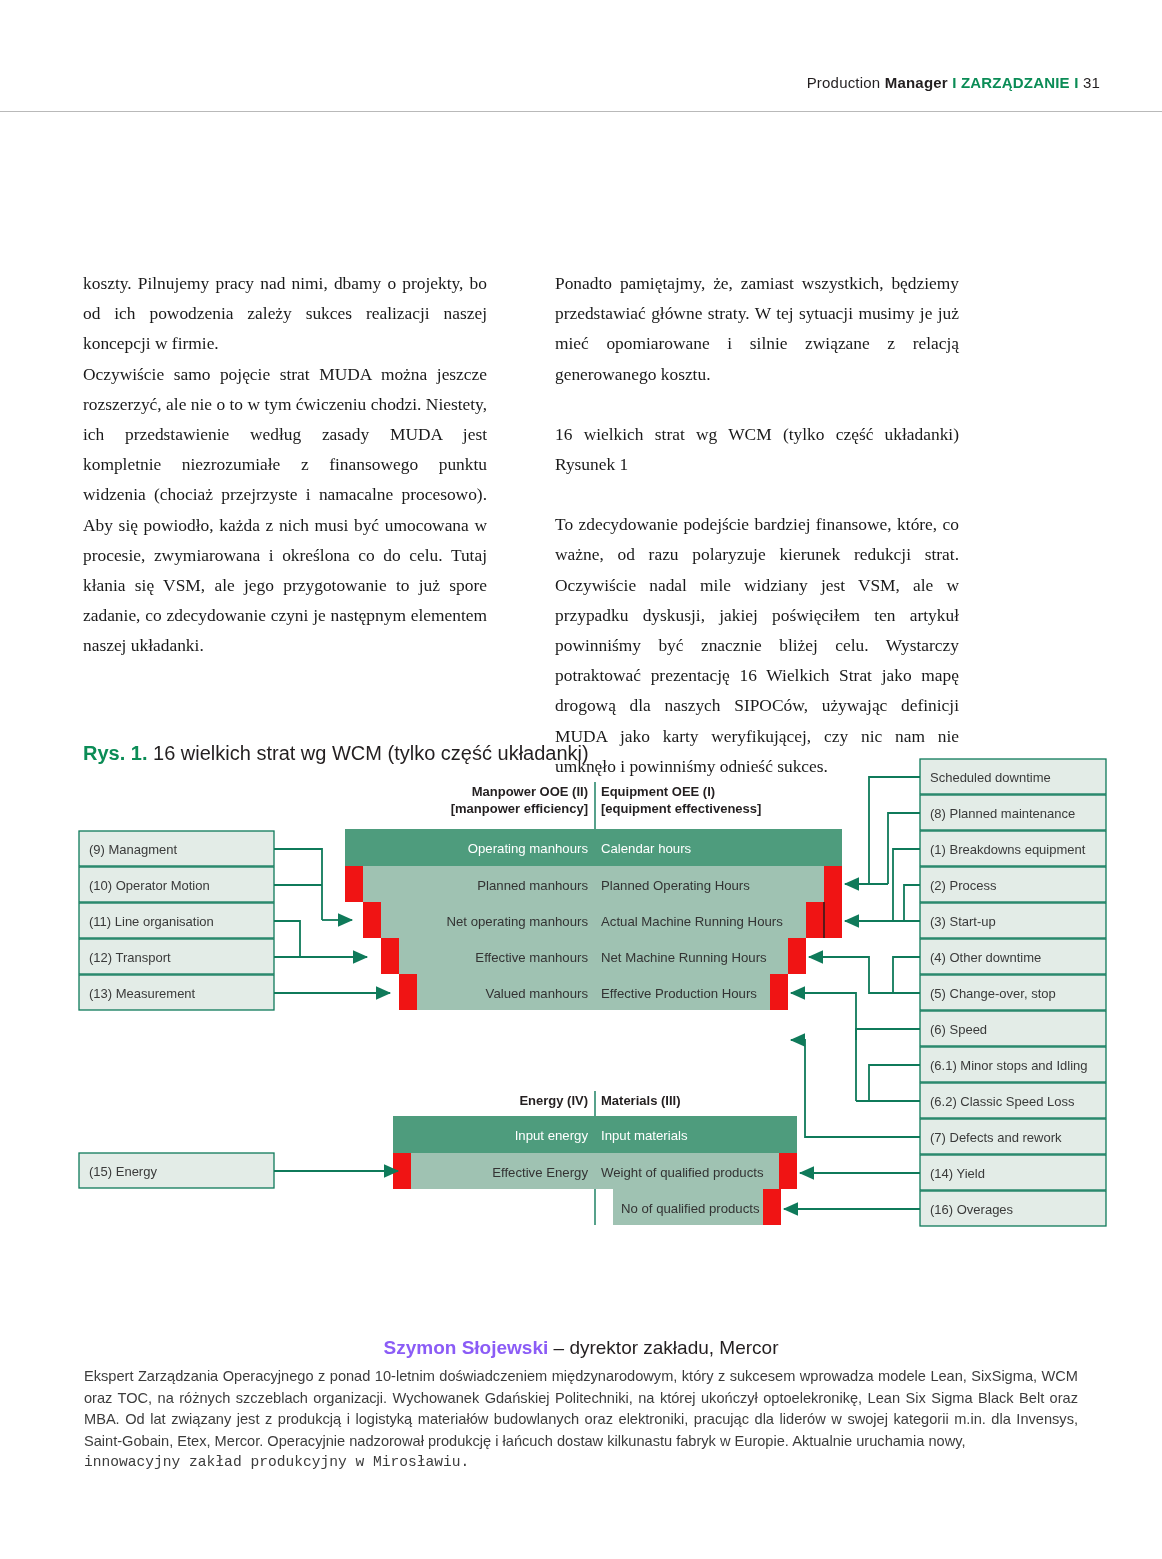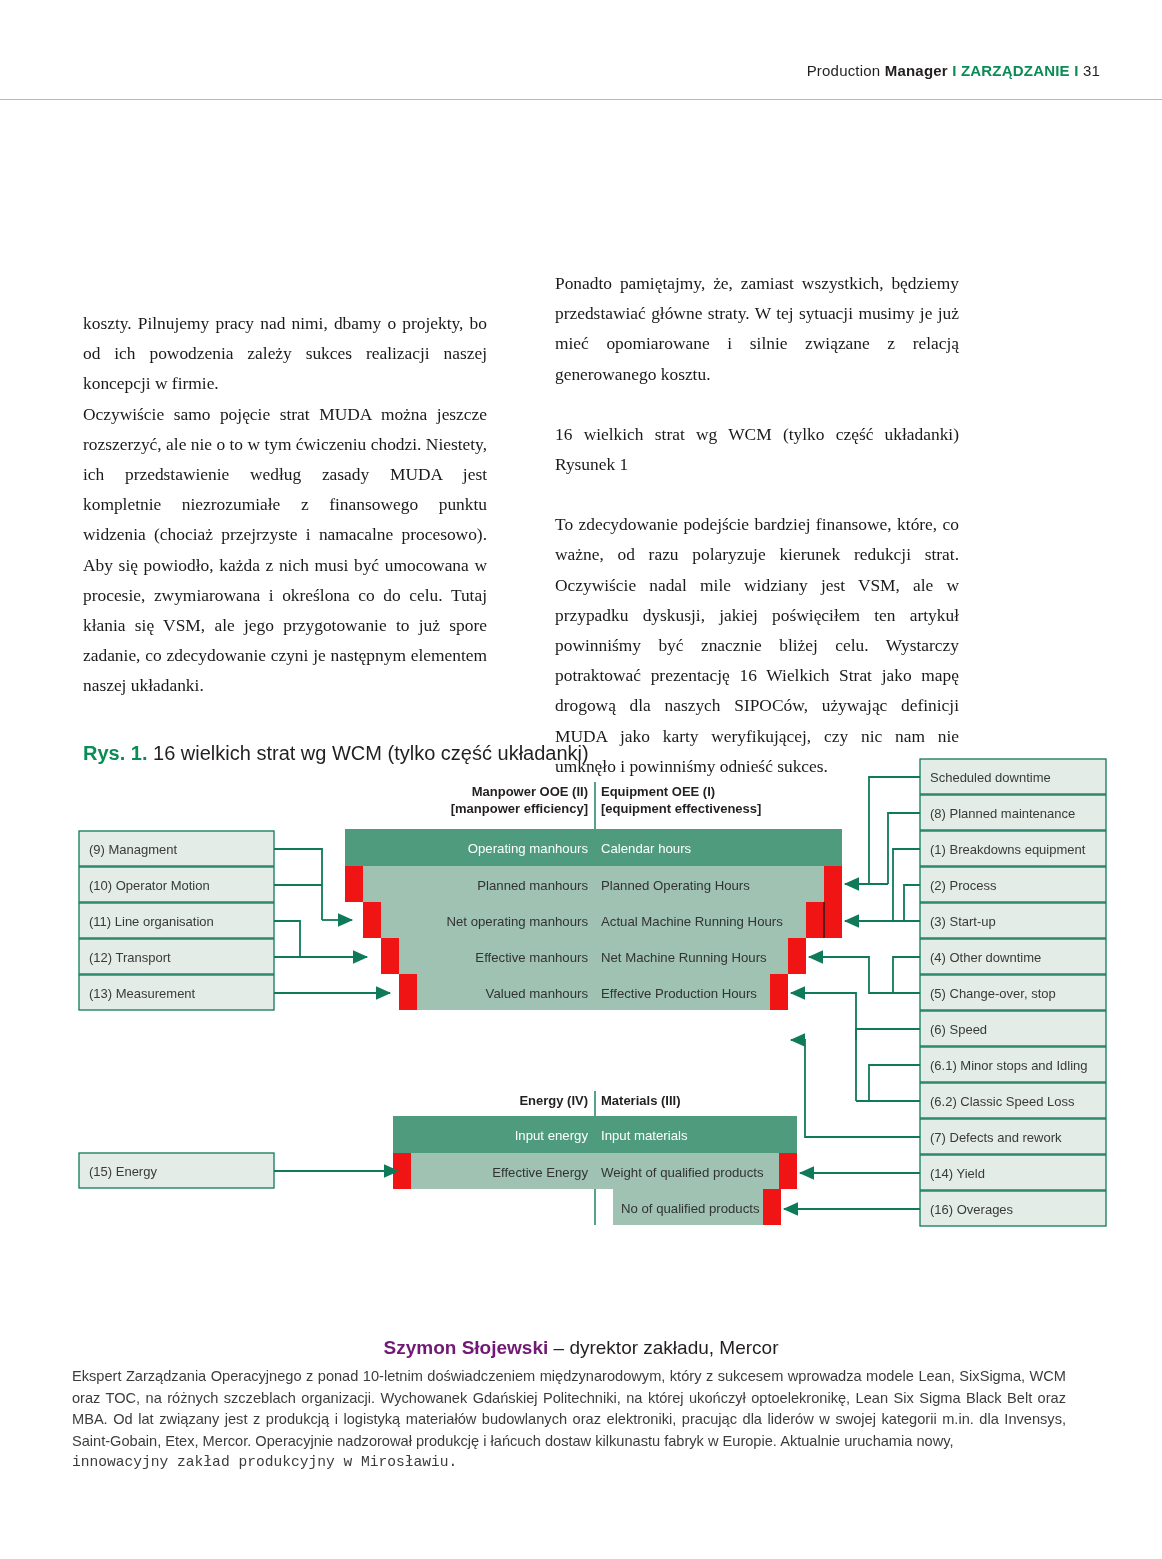--- a/index.html
+++ b/index.html
@@ -7,42 +7,42 @@
   body {
     width:1162px; height:1559px;
     background:#ffffff;
     font-family:"Liberation Sans", sans-serif;
     position:relative;
     overflow:hidden;
   }
 
   
   .page-header{
-    position:absolute; left:0; top:0; width:1162px; height:100px;
+    position:absolute; left:0; top:12px; width:1162px; height:100px;
   }
   .header-text{
     position:absolute; right:62px; top:62px;
     font-size:15px; color:#231f20; letter-spacing:.2px; white-space:nowrap;
   }
   .header-text .bold{ font-weight:bold; }
   .header-text .green{ color:#0b8c56; font-weight:bold; }
   .header-rule{
     position:absolute; left:0; top:99px; width:1162px; height:1px;
     background:#b9b9b9;
   }
 
   
   .col{
     position:absolute; top:268px; width:404px;
     font-family:"Liberation Serif", serif;
     font-size:17.4px; line-height:30.2px;
     color:#1a1a1a; text-align:justify;
   }
   .col p{ margin:0; }
-  .col-left{ left:83px;margin-top:40px; }
+  .col-left{ left:83px; }
   .col-right{ left:537px;margin-left:18px; }
   .gap{ display:block; height:30px; }
 
   
   .fig-caption{
     position:absolute; left:83px; top:742px;
     font-size:20px; color:#231f20; white-space:nowrap;
   }
   .fig-caption .rys{ color:#0b8c56; font-weight:bold; }
 
@@ -64,23 +64,23 @@
   .dgm-head{
     font-family:"Liberation Sans", sans-serif;
     font-size:13px; font-weight:bold; fill:#231f20;
   }
 
   
   .author-name{
     position:absolute; left:0; top:1337px; width:1162px;
     text-align:center; font-size:19px; color:#231f20; white-space:nowrap;
   }
-  .author-name .nm{ color:#701a75; font-weight:bold; }
+  .author-name .nm{ color:#8b5cf6; font-weight:bold; }
   .author-bio{
-    position:absolute; left:72px; top:1366px; width:994px;
+    position:absolute; left:84px; top:1366px; width:994px;
     font-size:14.6px; line-height:21.5px; color:#3c3c3c;
     text-align:justify;
   }
   .author-bio .last{ display:block; text-align:left;font-family:Liberation Mono, monospace; }
 </style>
 </head>
 <body>
 
 <div class="page-header">
   <div class="header-text"><span>Production </span><span class="bold">Manager</span><span class="green"> I </span><span class="green">ZARZĄDZANIE</span><span class="green"> I </span><span>31</span></div>

